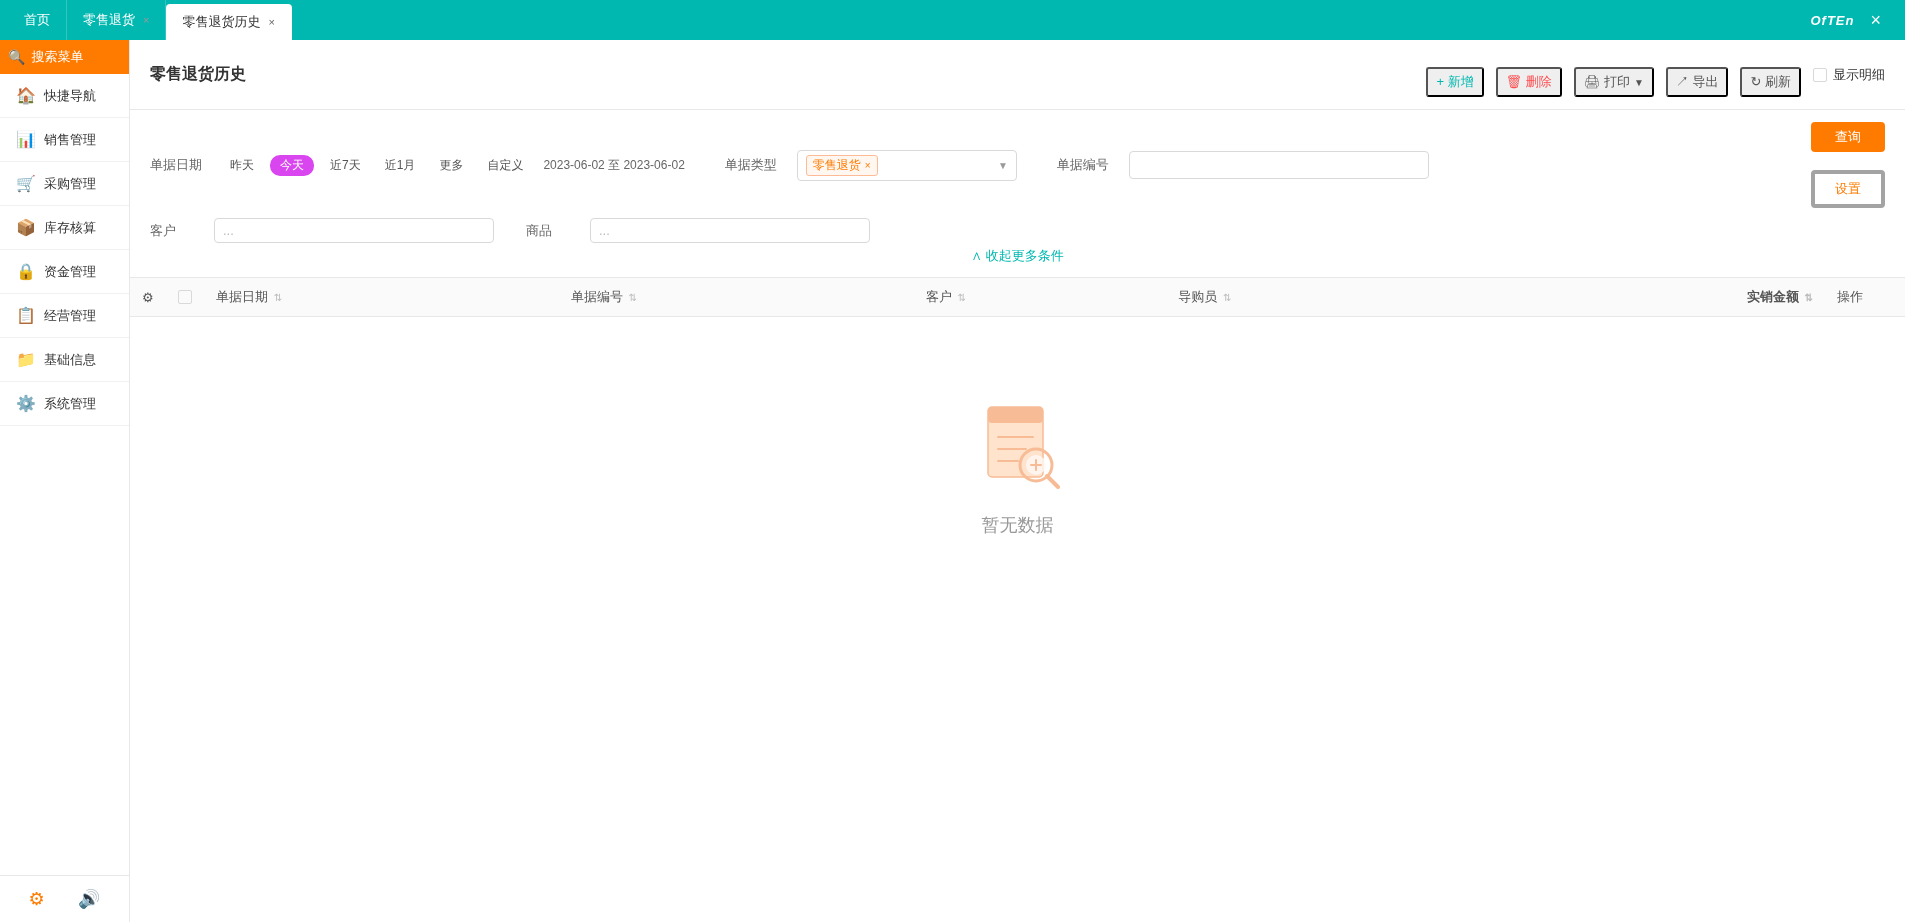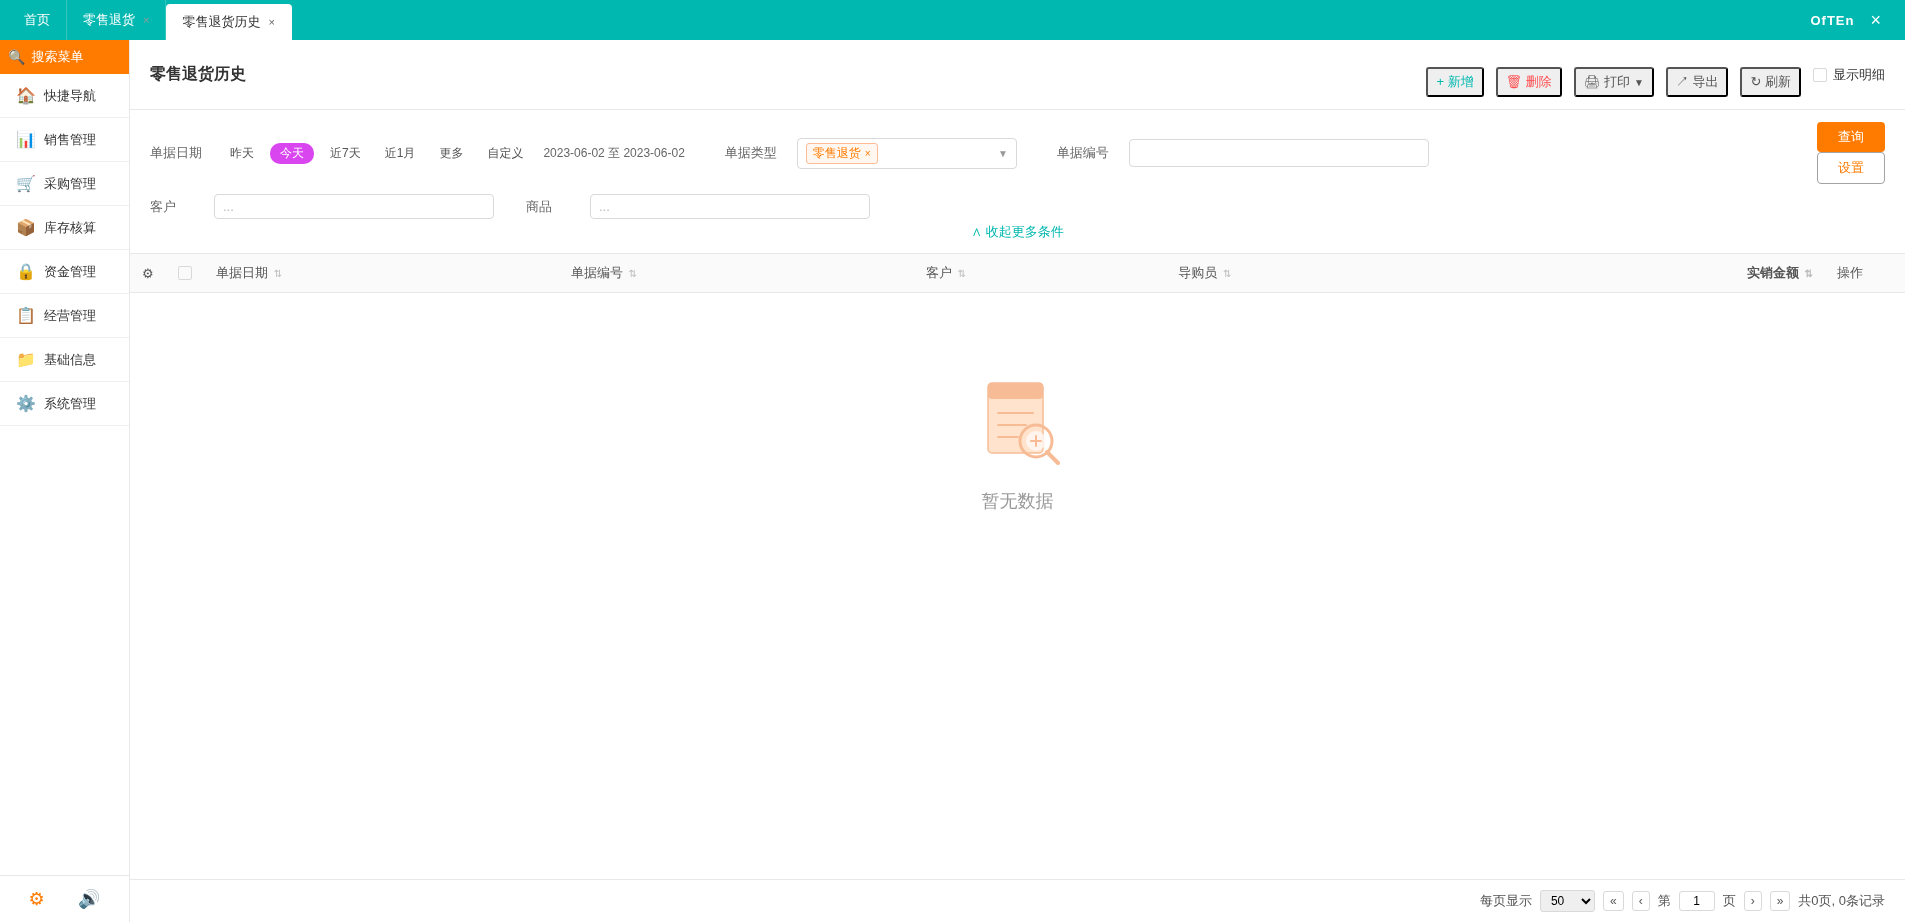--- a/index.html
+++ b/index.html
@@ -56,22 +56,22 @@
     .select-box .chevron { color: #999; font-size: 10px; }
     .input-box { border: 1px solid #d9d9d9; border-radius: 4px; padding: 4px 8px; min-width: 200px; background: #fff; color: #999; font-size: 13px; }
     .filter-second-row { display: flex; align-items: center; gap: 16px; }
     .customer-filter { display: flex; align-items: center; gap: 8px; min-width: 360px; }
     .customer-input { border: 1px solid #d9d9d9; border-radius: 4px; padding: 4px 8px; min-width: 280px; color: #bbb; font-size: 13px; background: #fff; }
     .goods-filter { display: flex; align-items: center; gap: 8px; min-width: 360px; }
     .collapse-btn { display: flex; align-items: center; gap: 4px; color: #00b8b0; cursor: pointer; font-size: 13px; margin: 4px auto 0; justify-content: center; }
 
     
     .query-btn { background: #ff7b00; color: #fff; border: none; border-radius: 4px; padding: 6px 20px; cursor: pointer; font-size: 13px; }
-    .setting-btn { background: #fff; color: #ff7b00; border: 1px solid #a3a3a3; border-radius: 4px; padding: 6px 20px; cursor: pointer; font-size: 13px; }
-    .filter-right { display: flex; flex-direction: column; gap: 0; margin-left: auto; }
+    .setting-btn { background: #fff; color: #ff7b00; border: 4px solid #a3a3a3; border-radius: 4px; padding: 6px 20px; cursor: pointer; font-size: 13px; }
+    .filter-right { display: flex; flex-direction: column; gap: 18px; margin-left: auto; }
 
     
     .table-area { flex: 1; background: #fff; margin: 0; overflow: auto; }
     table { width: 100%; border-collapse: collapse; }
     thead tr { background: #fafafa; border-bottom: 1px solid #e8e8e8; }
     th { padding: 10px 12px; font-size: 13px; color: #555; font-weight: normal; text-align: left; white-space: nowrap; border-bottom: 1px solid #e8e8e8; }
     th .sort-arrows { color: #bbb; font-size: 10px; margin-left: 2px; }
     .th-settings { width: 36px; }
     .th-checkbox { width: 36px; }
     .empty-state { display: flex; flex-direction: column; align-items: center; justify-content: center; padding: 80px 20px; }
@@ -101,21 +101,21 @@
   </div>
   <div class="tab-item">
     <span>零售退货</span>
     <span class="tab-close">×</span>
   </div>
   <div class="tab-item active">
     <span>零售退货历史</span>
     <span class="tab-close">×</span>
   </div>
   <div class="top-bar-right">
-    <span style="font-weight:bold; letter-spacing:1px;">OfTEn</span>
+    <span style="font-style:italic; font-weight:bold; letter-spacing:1px;">OfTEn</span>
     <span class="close-btn">×</span>
   </div>
 </div>
 
 <div class="main-layout">
 
   <div class="sidebar">
     <div class="search-bar">
       <span class="search-icon">🔍</span>
       <span>搜索菜单</span>
@@ -291,30 +291,15 @@
             <circle cx="68" cy="68" r="10" fill="#fff8f2" opacity="0.8"></circle>
             <line x1="79" y1="79" x2="90" y2="90" stroke="#f5a06a" stroke-width="4" stroke-linecap="round"></line>
 
             <line x1="63" y1="68" x2="73" y2="68" stroke="#f5a06a" stroke-width="2" stroke-linecap="round"></line>
             <line x1="68" y1="63" x2="68" y2="73" stroke="#f5a06a" stroke-width="2" stroke-linecap="round"></line>
           </svg>
           <span class="empty-text">暂无数据</span>
         </div>
       </div>
 
-      <div class="pagination">
-        <span>每页显示</span>
-        <select class="page-size-select">
-          <option value="50">50</option>
-          <option value="100">100</option>
-        </select>
-        <button class="page-nav-btn">«</button>
-        <button class="page-nav-btn">‹</button>
-        <span>第</span>
-        <input type="text" class="page-input" value="1" style="">
-        <span>页</span>
-        <button class="page-nav-btn">›</button>
-        <button class="page-nav-btn">»</button>
-        <span class="total-info">共0页, 0条记录</span>
-      </div>
     </div>
   </div>
 </div>
 
 </body></html>

